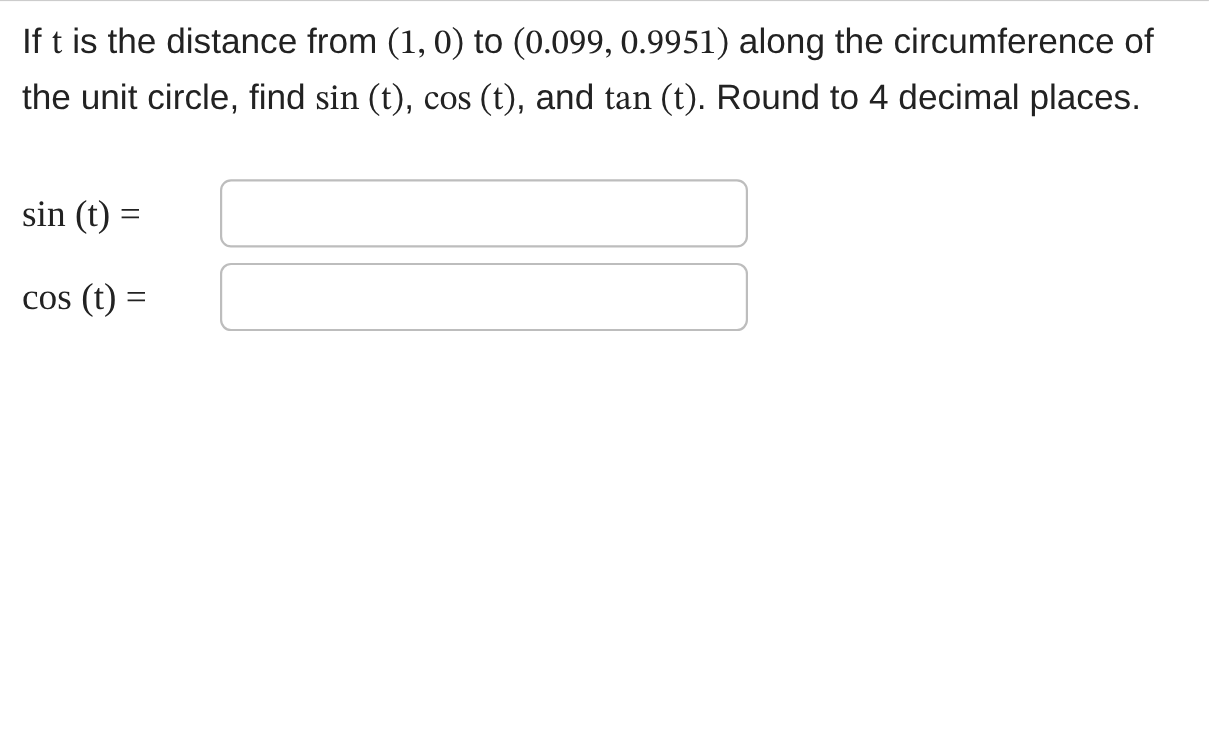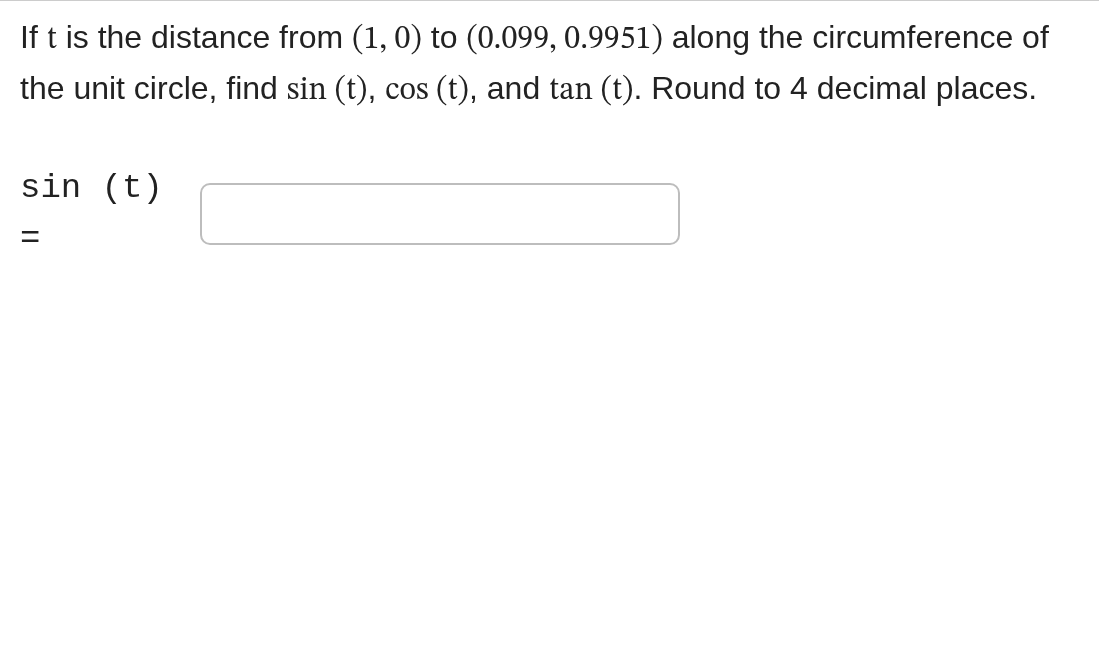--- a/index.html
+++ b/index.html
@@ -21,21 +21,21 @@
   }
   .answers {
     margin-top: 48px;
   }
   .row {
     display: flex;
     align-items: center;
     margin-bottom: 14px;
   }
   .label {
-    font-family: Liberation Mono, monospace;
+    font-family: Liberation Serif, serif;
     font-size: 34px;
     width: 180px;
     text-align: left;
   }
   input.answer {
     font-size: 28px;
     height: 62px;
     width: 480px;
     border: 2px solid #bdbdbd;
     border-radius: 10px;
@@ -49,13 +49,17 @@
 
 <div class="question">
   <span>If </span><span class="math">t</span><span> is the distance from </span><span class="math">(1, 0)</span><span> to </span><span class="math">(0.099, 0.9951)</span><span> along the circumference of the unit circle, find </span><span class="math">sin (t)</span><span>, </span><span class="math">cos (t)</span><span>, and </span><span class="math">tan (t)</span><span>. Round to 4 decimal places.</span>
 </div>
 
 <div class="answers">
   <div class="row">
     <span class="label">sin (t) =</span>
     <input class="answer" type="text" value="" style="">
   </div>
+  <div class="row">
+    <span class="label">cos (t) =</span>
+    <input class="answer" type="text" value="" style="">
+  </div>
 </div>
 
 </body></html>

